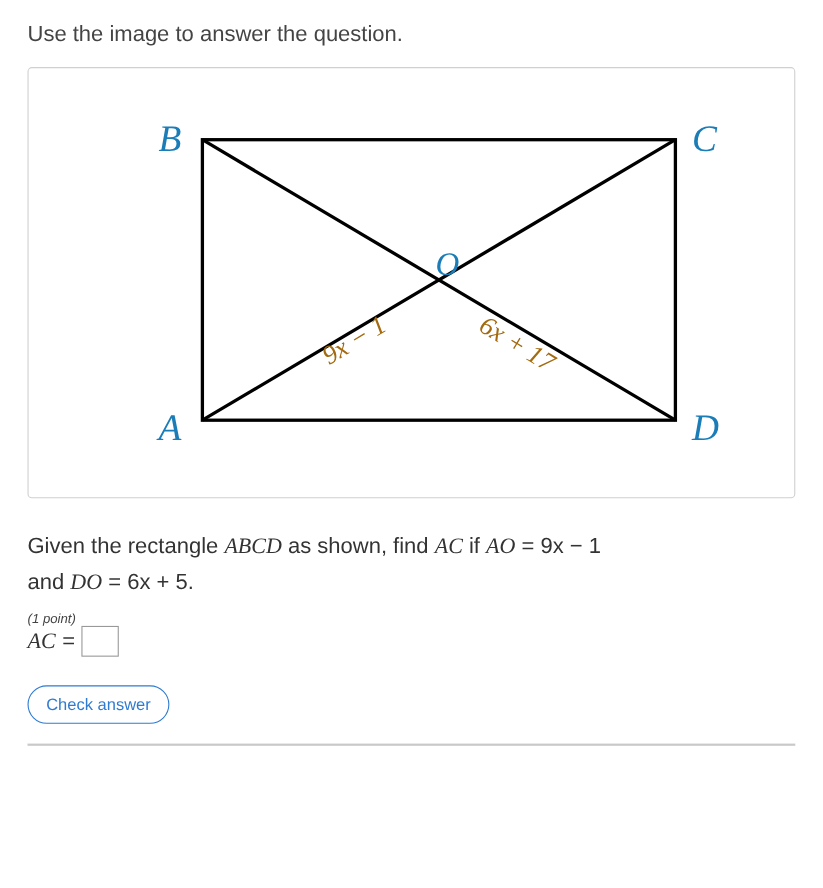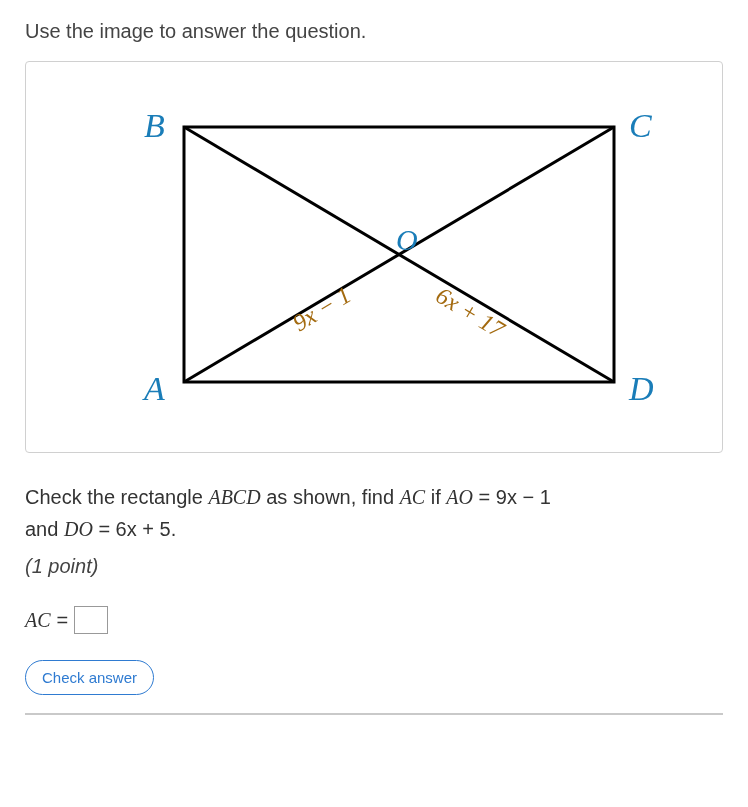--- a/index.html
+++ b/index.html
@@ -57,23 +57,22 @@
     .math-var {
       font-family: "Times New Roman", serif;
       font-style: italic;
       text-align: right;
     }
     .math-expr {
       font-family: Liberation Sans, sans-serif;
     }
     .points {
       font-style: italic;
-      font-size: 20px;
+      font-size: 12px;
       color: #444;
-      margin-bottom: 28px;
     }
     .answer-row {
       display: flex;
       align-items: center;
       gap: 6px;
       margin-bottom: 26px;
       font-size: 20px;
     }
     .answer-row .math-var { font-size: 20px; }
     .answer-input {
@@ -128,21 +127,21 @@
 
       <text class="center-label" x="322" y="168">O</text>
 
       <text class="edge-label" x="0" y="0" transform="translate(225 250) rotate(-31)">9x − 1</text>
       <text class="edge-label" x="0" y="0" transform="translate(360 218) rotate(31)">6x + 17</text>
     </svg>
   </div>
 </div>
 
 <div class="question-text">
-  <span>Check the rectangle </span><span class="math-var">ABCD</span><span> as shown, find </span><span class="math-var">AC</span><span> if </span><span class="math-var">AO</span><span class="math-expr"> = 9x − 1</span>
+  <span>Given the rectangle </span><span class="math-var">ABCD</span><span> as shown, find </span><span class="math-var">AC</span><span> if </span><span class="math-var">AO</span><span class="math-expr"> = 9x − 1</span>
   <br>
   <span>and </span><span class="math-var">DO</span><span class="math-expr"> = 6x + 5</span><span>.</span>
 </div>
 
 <div class="points">(1 point)</div>
 
 <div class="answer-row">
   <span class="math-var">AC</span>
     <span class="math-expr"> =</span>
   <input class="answer-input" type="text" style="">

